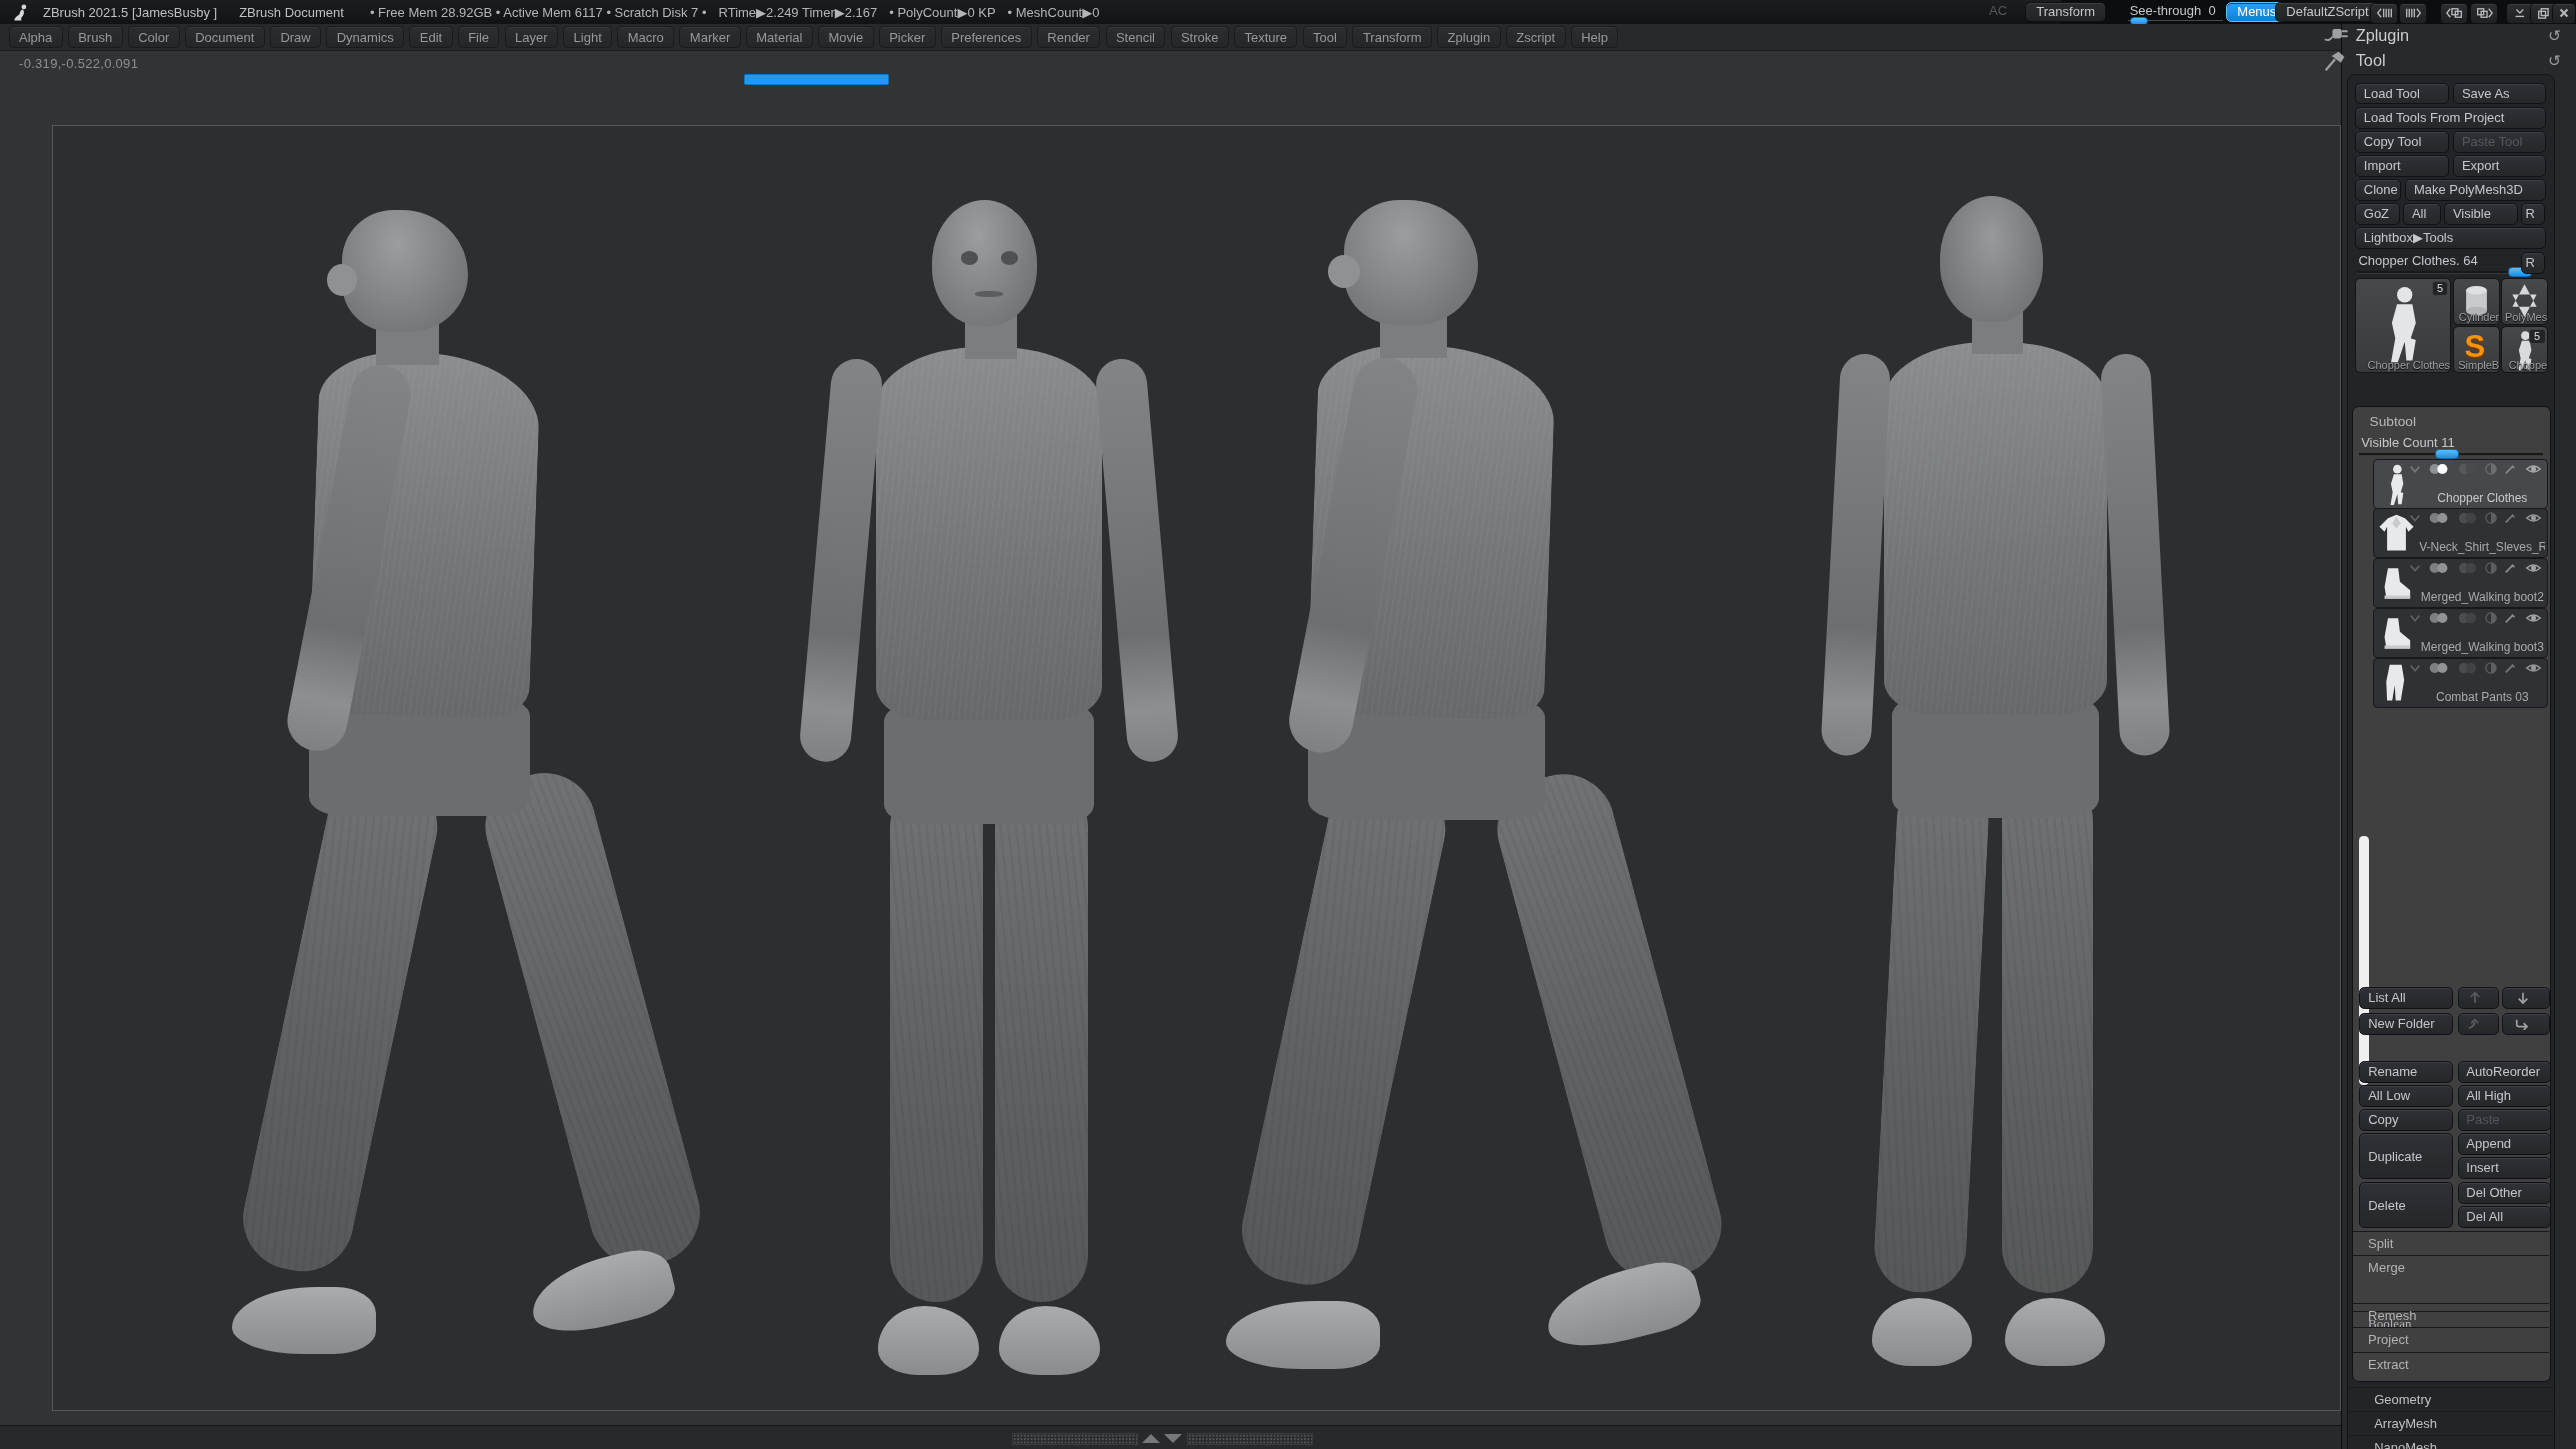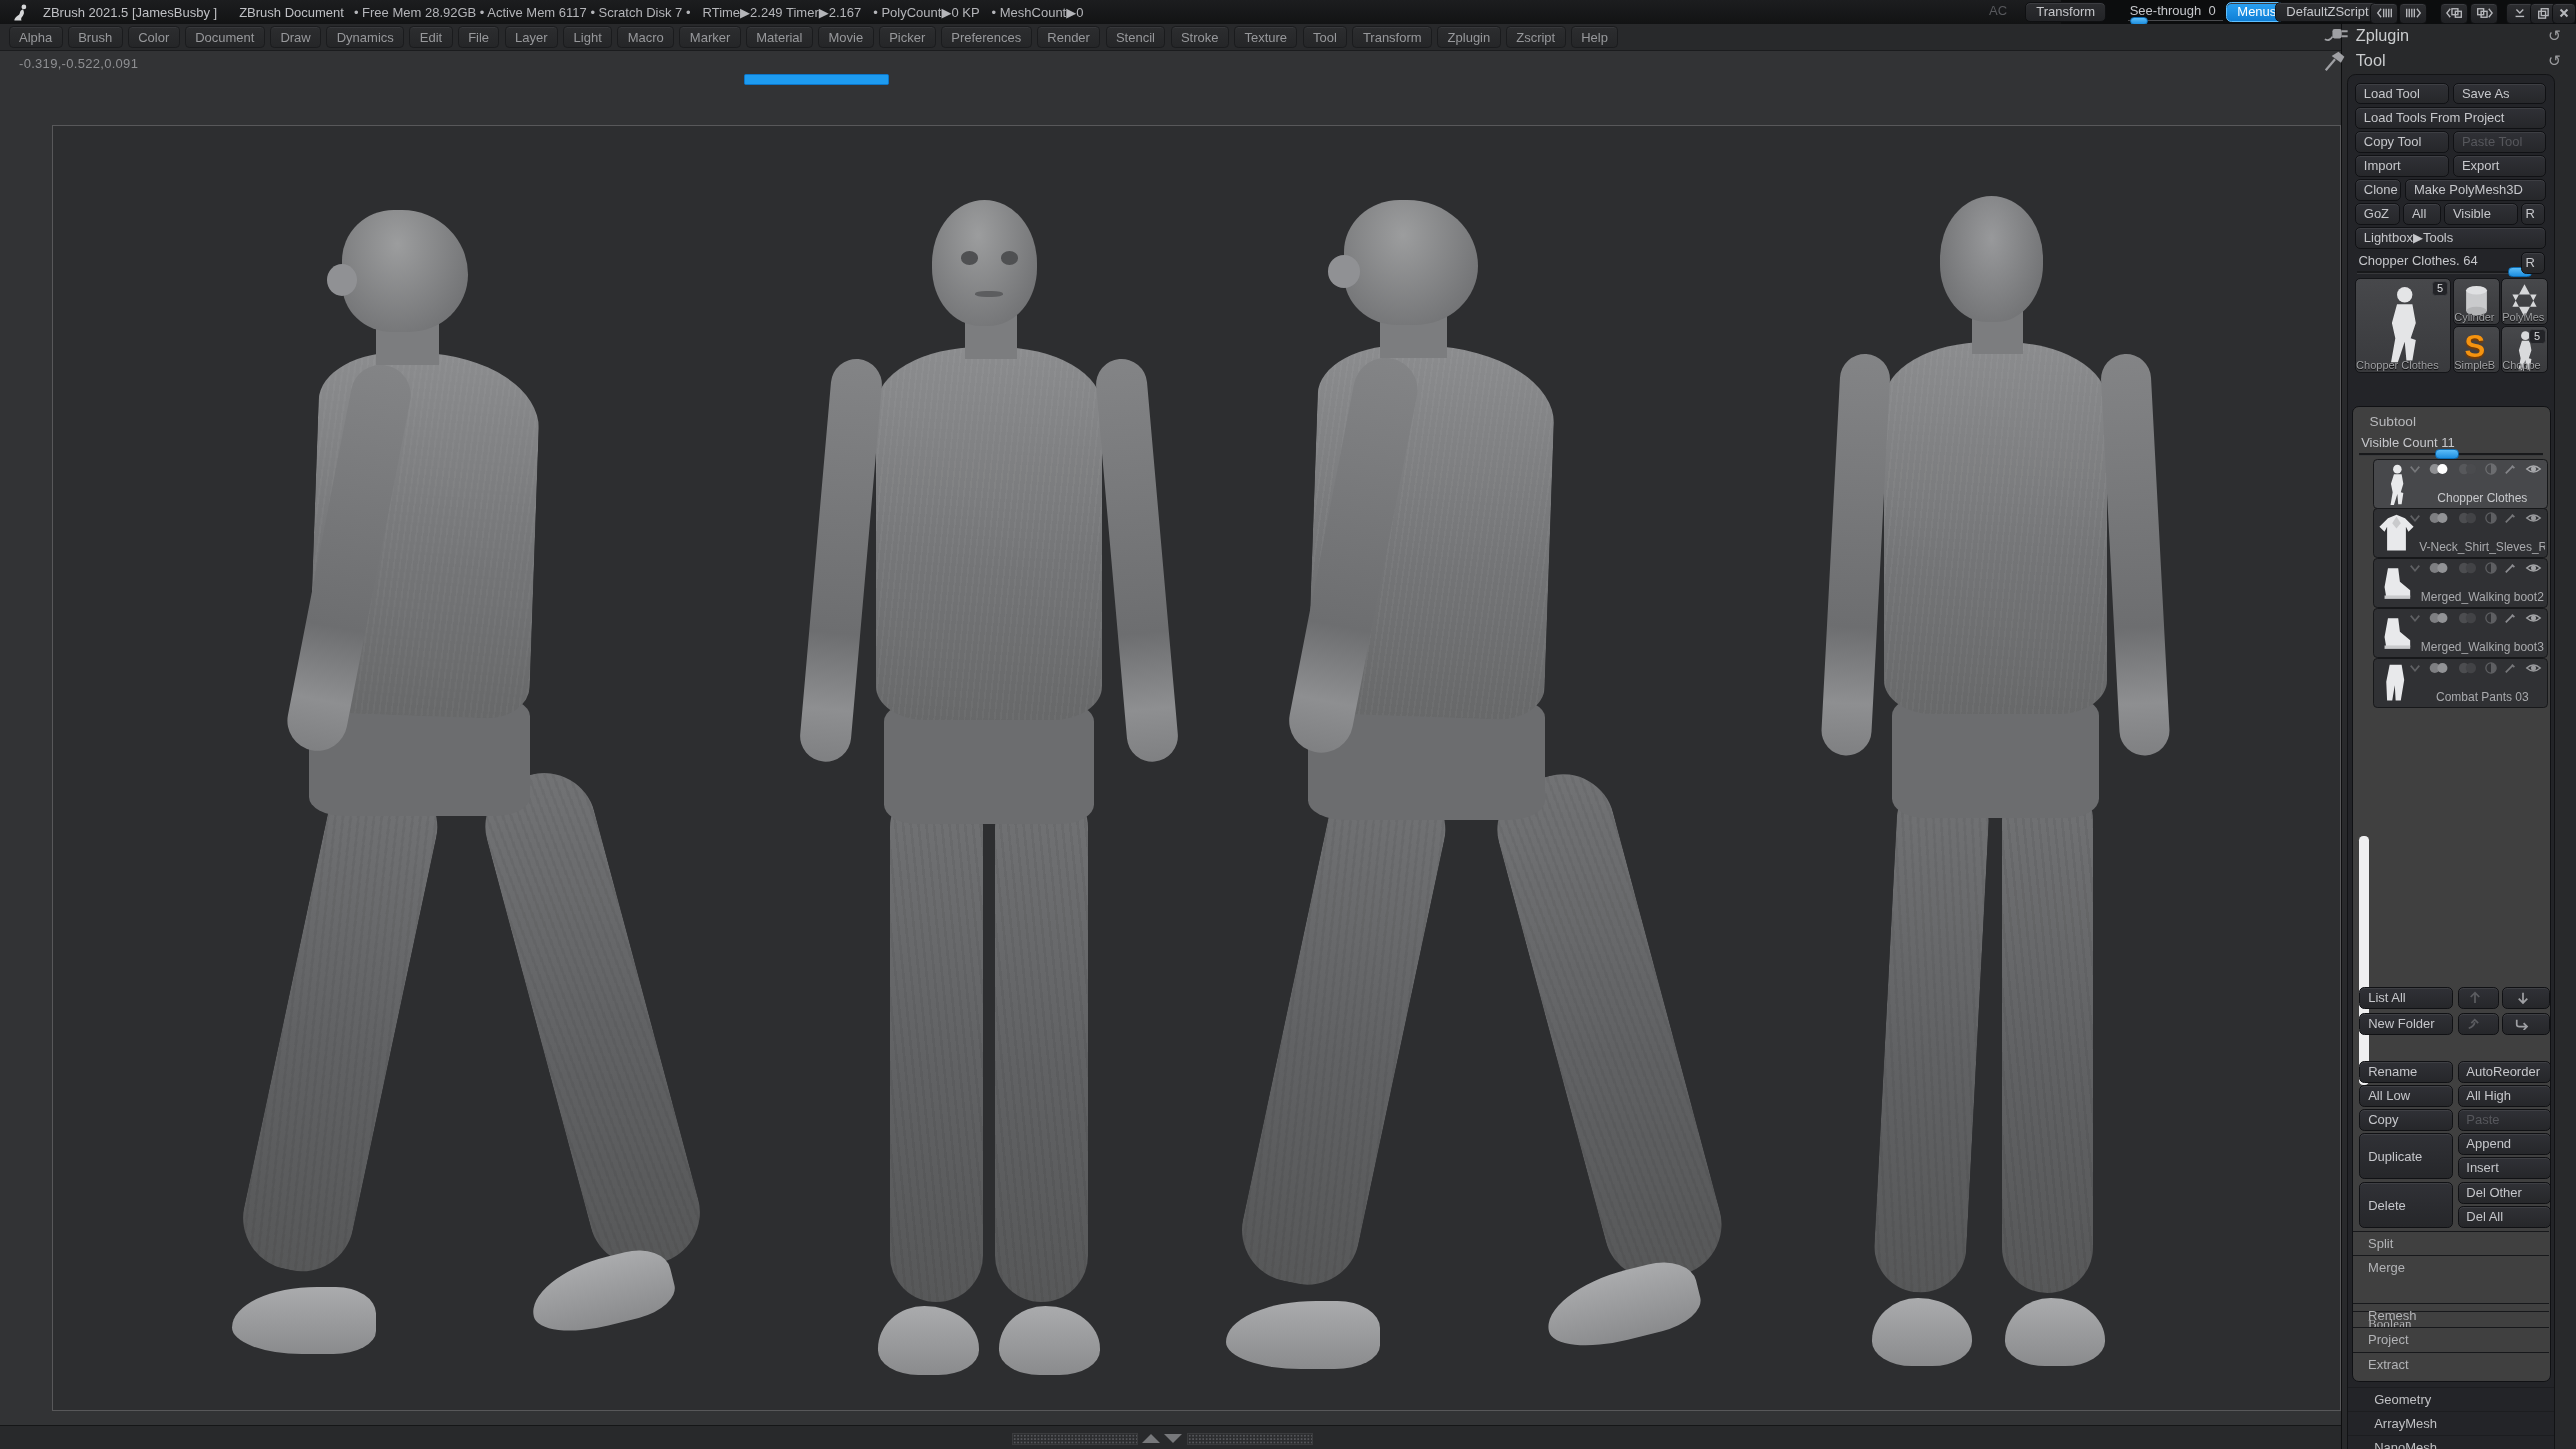--- a/index.html
+++ b/index.html
@@ -43,21 +43,21 @@
        border-radius:5.2px;box-shadow:inset 0 0.9px 0 #3e3f44;color:#c6c7cb;font-size:13px;
        display:flex;align-items:center;padding-left:7.7px;box-sizing:border-box;height:21.5px;}
   .btn.ctr{justify-content:center;padding-left:0;}
   .btn.dis{color:#56575c;}
   .btn svg{stroke:#9fa0a4;fill:none;stroke-width:2;}
   .btn.dimico svg{stroke:#5b5c60;}
   .sliderlab{color:#c6c7cb;font-size:13px;}
   .track{height:1.7px;background:#18191b;box-shadow:0 0.9px 0 #3a3b3e;}
   .pill{width:22px;height:7.7px;background:linear-gradient(180deg,#5cbdf8,#1e8fe0);border:0.9px solid #0d6db4;border-radius:4.3px;}
   .thumb{background:linear-gradient(180deg,#47484b,#393a3d);border:0.9px solid #141518;border-radius:5.2px;overflow:hidden;}
-  .thumb .tlabel{position:absolute;left:0;right:0;bottom:0.9px;text-align:left;color:#9fa0a3;font-size:11px;
+  .thumb .tlabel{position:absolute;left:0;right:0;bottom:0.9px;text-align:right;color:#9fa0a3;font-size:11px;
                  white-space:nowrap;overflow:hidden;text-shadow:0 0.9px 0.9px #000;}
   .badge{position:absolute;top:1.7px;right:1.7px;background:#232428;border:0.9px solid #414246;border-radius:3.4px;
          color:#dcdde0;font-size:11px;line-height:13px;padding:0 4.3px;}
   #subtoolbox{left:3.4px;top:331px;width:197px;height:974px;background:#404040;border:0.9px solid #101114;border-radius:6.9px;}
   .sectionrow{position:absolute;left:0;width:196px;height:24px;border-top:0.9px solid #17181b;color:#b2b3b6;
               font-size:13px;display:flex;align-items:center;padding-left:15.5px;box-sizing:border-box;}
   .strow{left:20.6px;width:173px;height:48px;background:#303134;border:0.9px solid #17181a;border-radius:4.3px;}
   .strow.sel{background:#47484b;}
   .stlabel{position:absolute;left:45px;right:1.7px;bottom:2.6px;text-align:center;color:#a9aaad;font-size:12px;
            white-space:nowrap;overflow:hidden;}
@@ -117,21 +117,21 @@
 </head>
 <body>
 
 <div class="abs" id="titlebar">
   <svg class="tseg" width="19" height="19" viewBox="0 0 24 24">
     <circle cx="15" cy="5" r="3" fill="#d6d7d9"></circle>
     <path d="M14 8 C8 10 12 14 7 16 C4 18 3 20 3 22 L12 22 C10 18 16 16 15 11 Z" fill="#d6d7d9"></path>
   </svg>
   <span class="tseg">ZBrush 2021.5 [JamesBusby ]</span>
   <span class="tseg" style="margin-left:22px;">ZBrush Document</span>
-  <span class="tseg" style="color:#b4b5b9;margin-left:10px;">• Free Mem 28.92GB • Active Mem 6117 • Scratch Disk 7 •</span>
+  <span class="tseg" style="color:#b4b5b9;margin-left:26px;">• Free Mem 28.92GB • Active Mem 6117 • Scratch Disk 7 •</span>
   <span class="tseg" style="color:#b4b5b9;">RTime▶2.249 Timer▶2.167</span>
   <span class="tseg" style="color:#b4b5b9;">• PolyCount▶0 KP</span>
   <span class="tseg" style="color:#b4b5b9;">• MeshCount▶0</span>
 </div>
 <span class="abs" style="left:1989px;top:3.4px;color:#57585c;font-size:13px;">AC</span>
 <button class="abs tbtn" style="left:2025px;top:1.7px;">Transform</button>
 <span class="abs" style="left:2128px;top:3.4px;color:#c6c7cb;font-size:13px;border-bottom:0.9px solid #4a4b4e;padding:0 6.9px 1.7px 1.7px;">
   <span>See-through</span>&nbsp;&nbsp;<span>0</span>
 </span>
 <div class="abs pill" style="left:2130px;top:17px;width:15.5px;height:6px;"></div>

